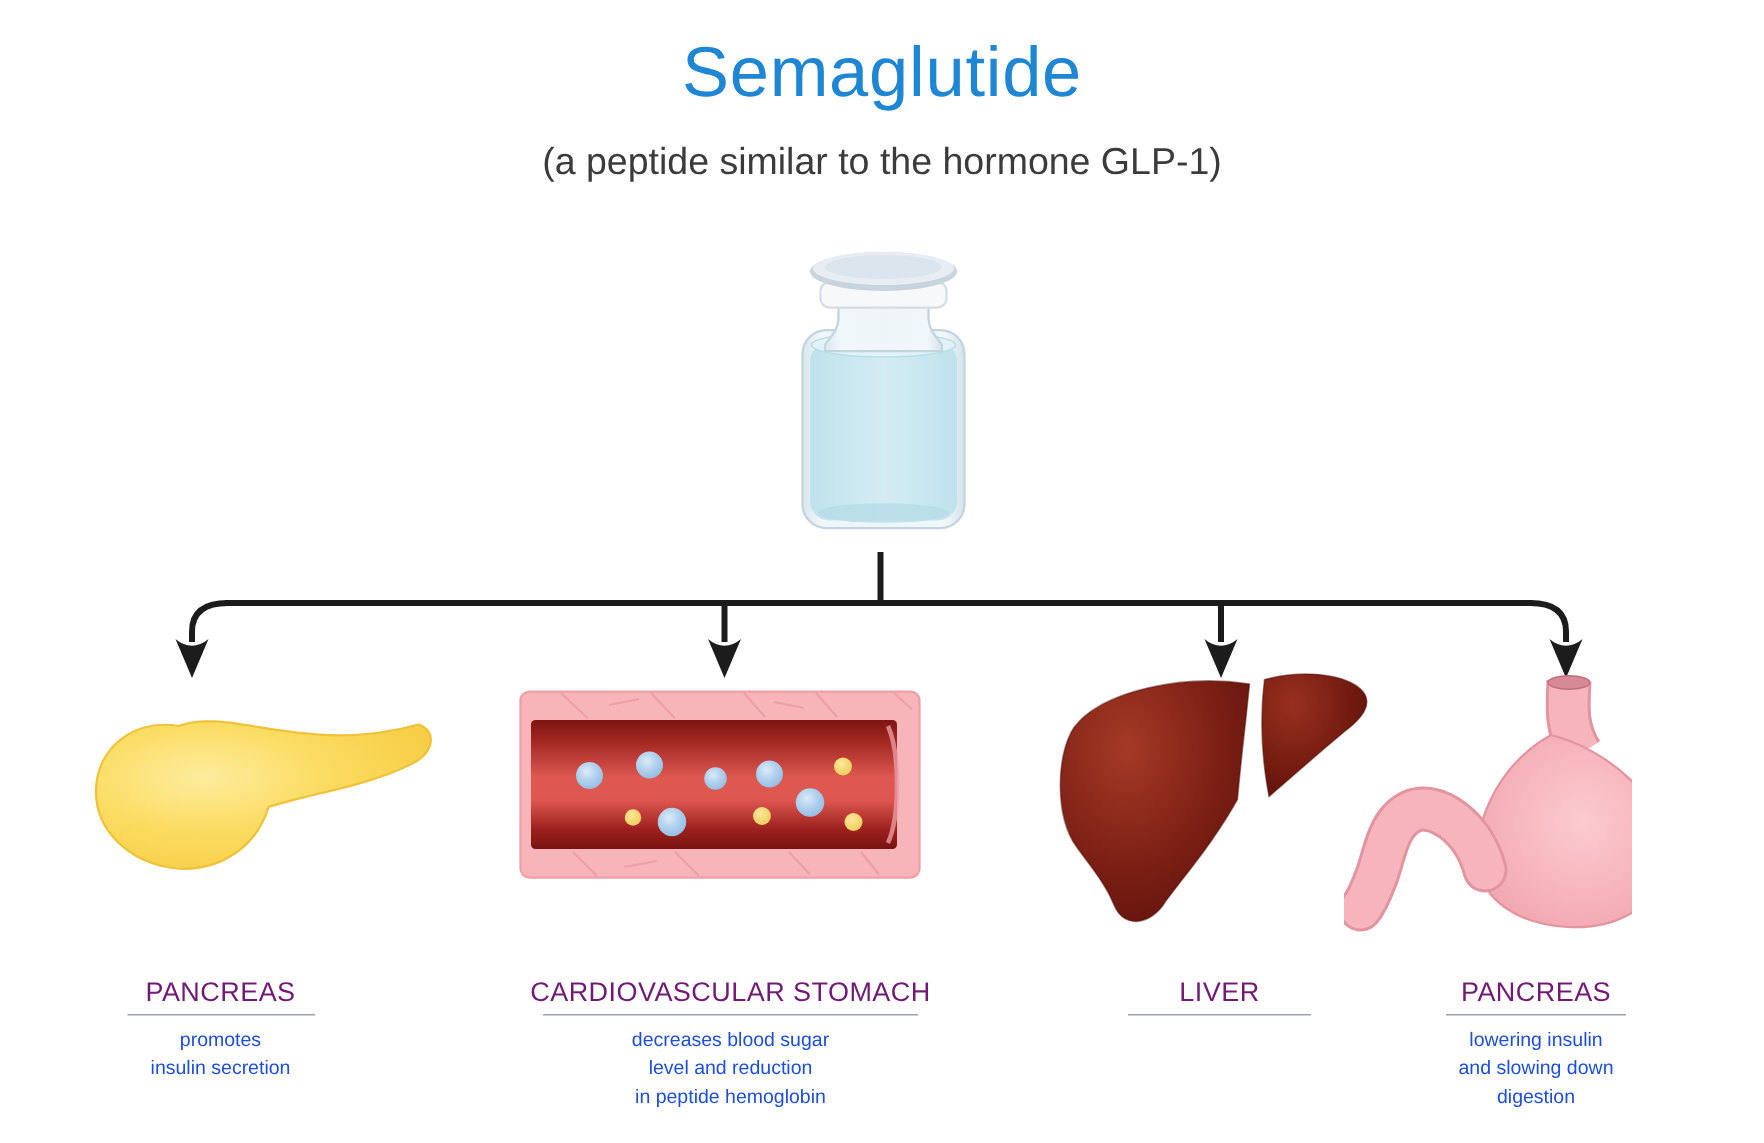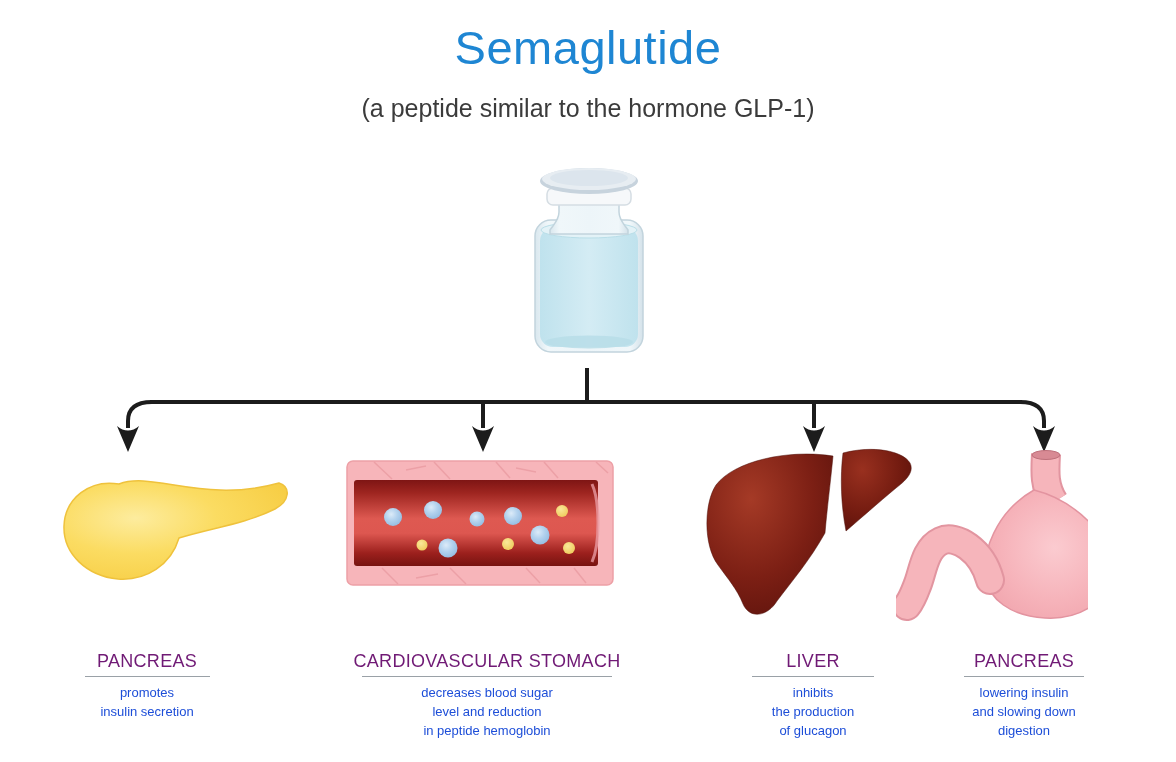--- a/index.html
+++ b/index.html
@@ -193,23 +193,20 @@
     <div class="organ-name">CARDIOVASCULAR STOMACH</div>
     <div class="rule" style="width:250px"></div>
     <div class="organ-desc">decreases blood sugar
 level and reduction
 in peptide hemoglobin</div>
   </div>
 
   <div class="organ-label" style="left:718px;width:190px">
     <div class="organ-name">LIVER</div>
     <div class="rule" style="width:122px"></div>
-    <div class="organ-desc">inhibits
-the production
-of glucagon</div>
   </div>
 
   <div class="organ-label" style="left:929px;width:190px">
     <div class="organ-name">PANCREAS</div>
     <div class="rule" style="width:120px"></div>
     <div class="organ-desc">lowering insulin
 and slowing down
 digestion</div>
   </div>
 

